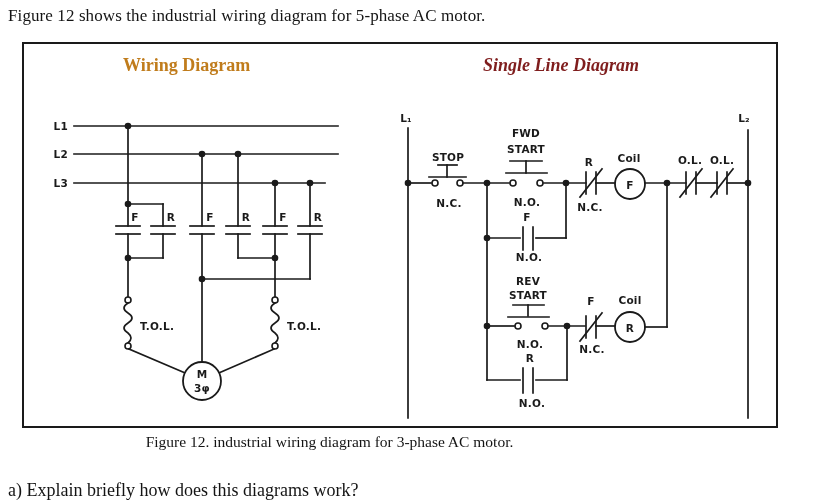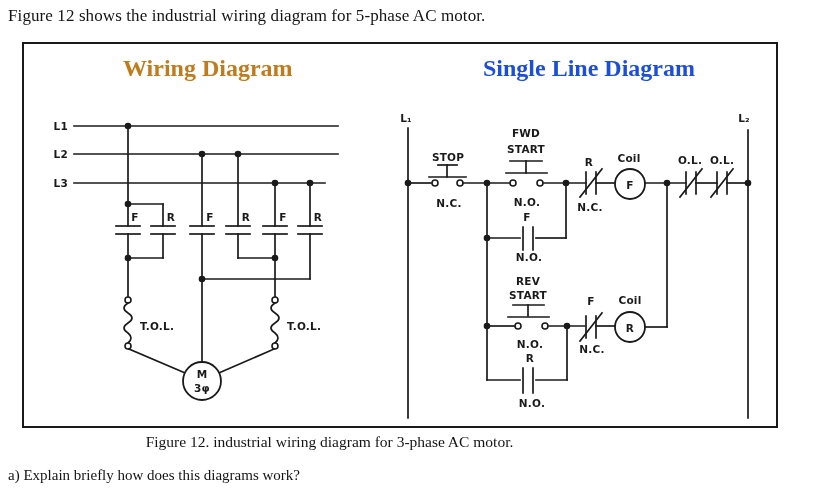--- a/index.html
+++ b/index.html
@@ -1,44 +1,44 @@
 <!DOCTYPE html>
 <html><head>
 <meta charset="utf-8">
 <style>
   html,body{margin:0;padding:0}
   body{width:834px;height:504px;background:#ffffff;position:relative;overflow:hidden;
        font-family:"Liberation Serif",serif;color:#141414}
   .intro{position:absolute;left:8px;top:6px;font-size:17px;letter-spacing:.1px}
   .figure-box{position:absolute;left:22px;top:42px;width:752px;height:382px;
               border:2px solid #1a1a1a;background:transparent}
-  .fig-title{position:absolute;font-weight:bold;font-size:24px;color:#C07C1C}
+  .fig-title{position:absolute;font-weight:bold;font-size:18px;color:#C07C1C}
   .fig-title.wiring{left:123px;top:55px}
   .fig-title.single{left:483px;top:55px}
   svg.circuit{position:absolute;left:0;top:0;width:834px;height:504px}
   .caption{position:absolute;left:0;top:433px;width:659px;text-align:center;font-size:15.5px}
-  .question{position:absolute;left:8px;top:467px;font-size:15px}
+  .question{position:absolute;left:8px;top:480px;font-size:18px}
   
   .w{stroke:#1a1a1a;stroke-width:1.7;fill:none;stroke-linecap:square}
   .dot{fill:#1a1a1a;stroke:none}
   .oc{fill:#ffffff;stroke:#1a1a1a;stroke-width:1.6}
   .big{fill:#ffffff;stroke:#1a1a1a;stroke-width:1.8}
   text{font-family:"DejaVu Sans",sans-serif;font-size:10.5px;font-weight:bold;
        fill:#1a1a1a;letter-spacing:.2px}
   text.mid{text-anchor:middle}
   text.end{text-anchor:end}
 </style>
 </head>
 <body>
 
 <div class="intro">Figure 12 shows the industrial wiring diagram for 5-phase AC motor.</div>
 
 <div class="figure-box"></div>
 <div class="fig-title wiring" style="color: rgb(192, 124, 28);">Wiring Diagram</div>
-<div class="fig-title single" style="color: #1d4ed8;">Single Line Diagram</div>
+<div class="fig-title single" style="color: #7f1d1d; font-style: italic;">Single Line Diagram</div>
 
 <svg class="circuit" viewBox="0 0 834 504">
 
   <g>
 
     <g>
       <text class="end" x="68" y="130">L1</text>
       <text class="end" x="68" y="158">L2</text>
       <text class="end" x="68" y="187">L3</text>
       <line class="w" x1="74" y1="126" x2="338" y2="126"></line>

